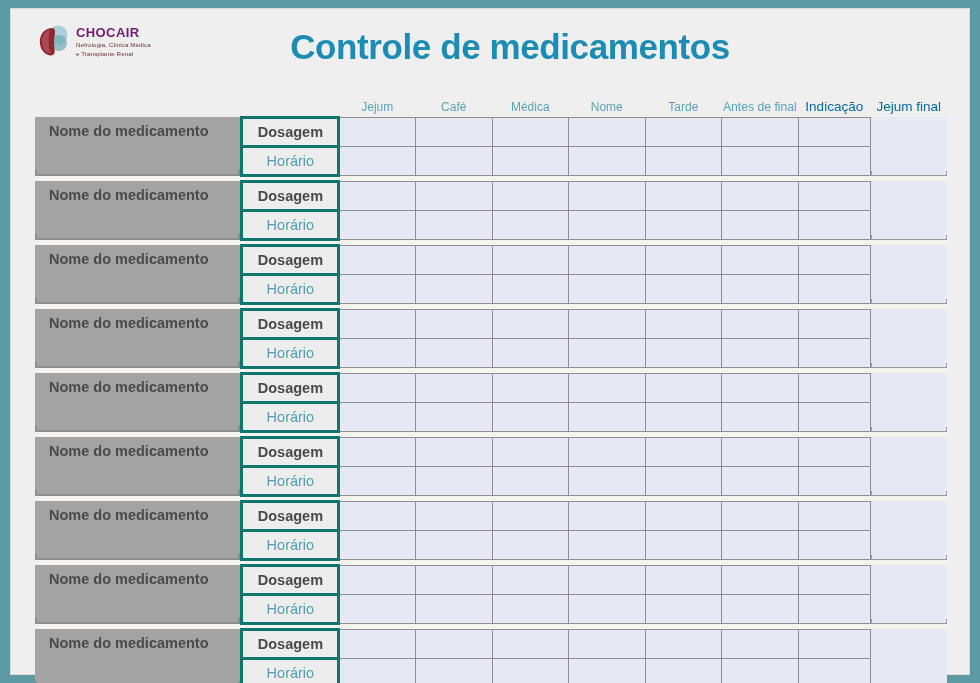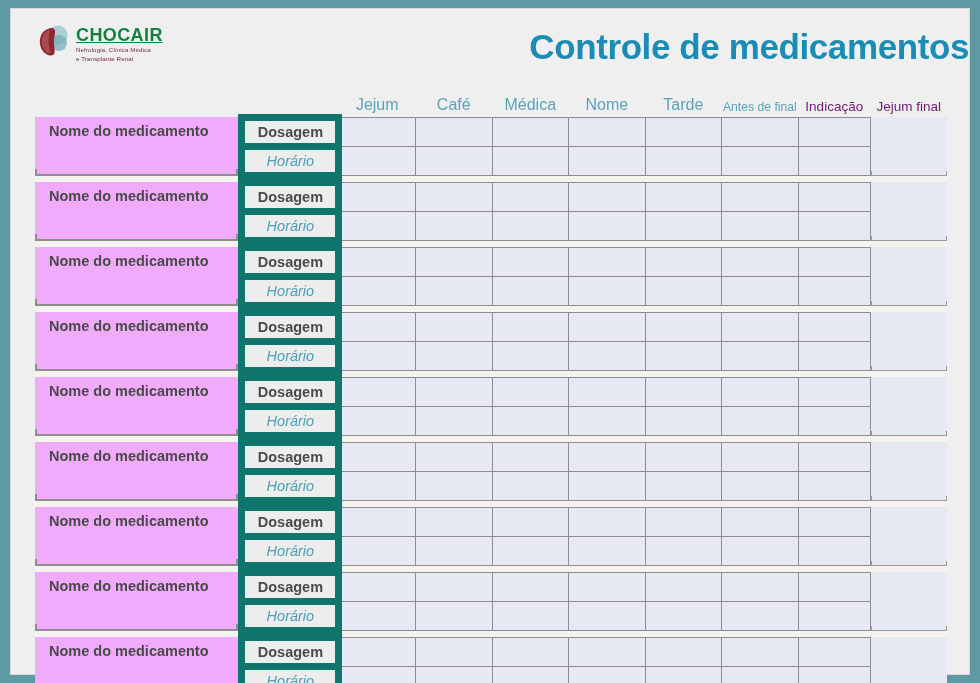--- a/index.html
+++ b/index.html
@@ -42,41 +42,40 @@
     position: relative;
     flex: 0 0 auto;
   }
   .logo-mark svg { display: block; }
 
   .logo-text {
     margin-left: 5px;
     padding-top: 3px;
   }
   .logo-title {
-    font-size: 18px;
+    font-size: 13px;
     font-weight: bold;
-    color: #15803d;
+    color: #701a75;
     letter-spacing: 0.4px;
     line-height: 1;
-    text-decoration: underline;
   }
   .logo-sub {
     font-size: 6.2px;
     color: #6b3036;
     line-height: 1.38;
     margin-top: 2px;
     letter-spacing: 0.1px;
   }
 
   .title {
     position: absolute;
     left: 0;
     right: 0;
     top: 18px;
-    text-align: right;
+    text-align: center;
     font-size: 35px;
     font-weight: bold;
     color: #1b8db5;
     letter-spacing: -0.4px;
     padding-left: 40px;
   }
 
   
   .table-wrap {
     position: absolute;
@@ -95,69 +94,68 @@
   table.sheet col.c-dose   { width: 94px; }
   table.sheet col.c-slot   { width: 74px; }
   table.sheet col.c-ind    { width: 70px; }
   table.sheet col.c-data   { width: 74px; }
 
   
   .hdr-row th {
     height: 26px;
     vertical-align: bottom;
     padding: 0 0 3px 0;
-    font-size: 16px;
+    font-size: 12px;
     font-weight: normal;
     color: #5ba3b8;
     text-align: center;
     border: none;
     background: transparent;
     line-height: 1.02;
   }
   .hdr-row th.dark {
-    color: #701a75;
+    color: #0369a1;
     font-size: 13.5px;
   }
   .hdr-row th.blank { font-size: 0; }
   .hdr-row th.two-line {
     font-size: 12.2px;
     line-height: 0.98;
   }
 
   
   td.cell {
     border: 1px solid #8e8e8e;
     background: #e6e8f4;
     height: 29px;
     padding: 0;
   }
 
   td.label-dose,
   td.label-time {
-    border: 7px solid #0f766e;
+    border: 3px solid #0f766e;
     background: #ededed;
     text-align: center;
     height: 29px;
     padding: 0;
   }
   td.label-dose {
     font-size: 14.5px;
     font-weight: bold;
     color: #4a4a4a;
   }
   td.label-time {
     font-size: 14.5px;
     font-weight: normal;
     color: #4f9fb5;
-    font-style: italic;
   }
 
   
   td.med-name {
-    background: #f0abfc;
+    background: #a3a3a3;
     border: none;
     border-bottom: 2px solid #8e8e8e;
     padding: 0 0 0 14px;
     vertical-align: top;
     position: relative;
   }
   td.med-name .nm {
     display: block;
     font-size: 14.5px;
     font-weight: bold;

